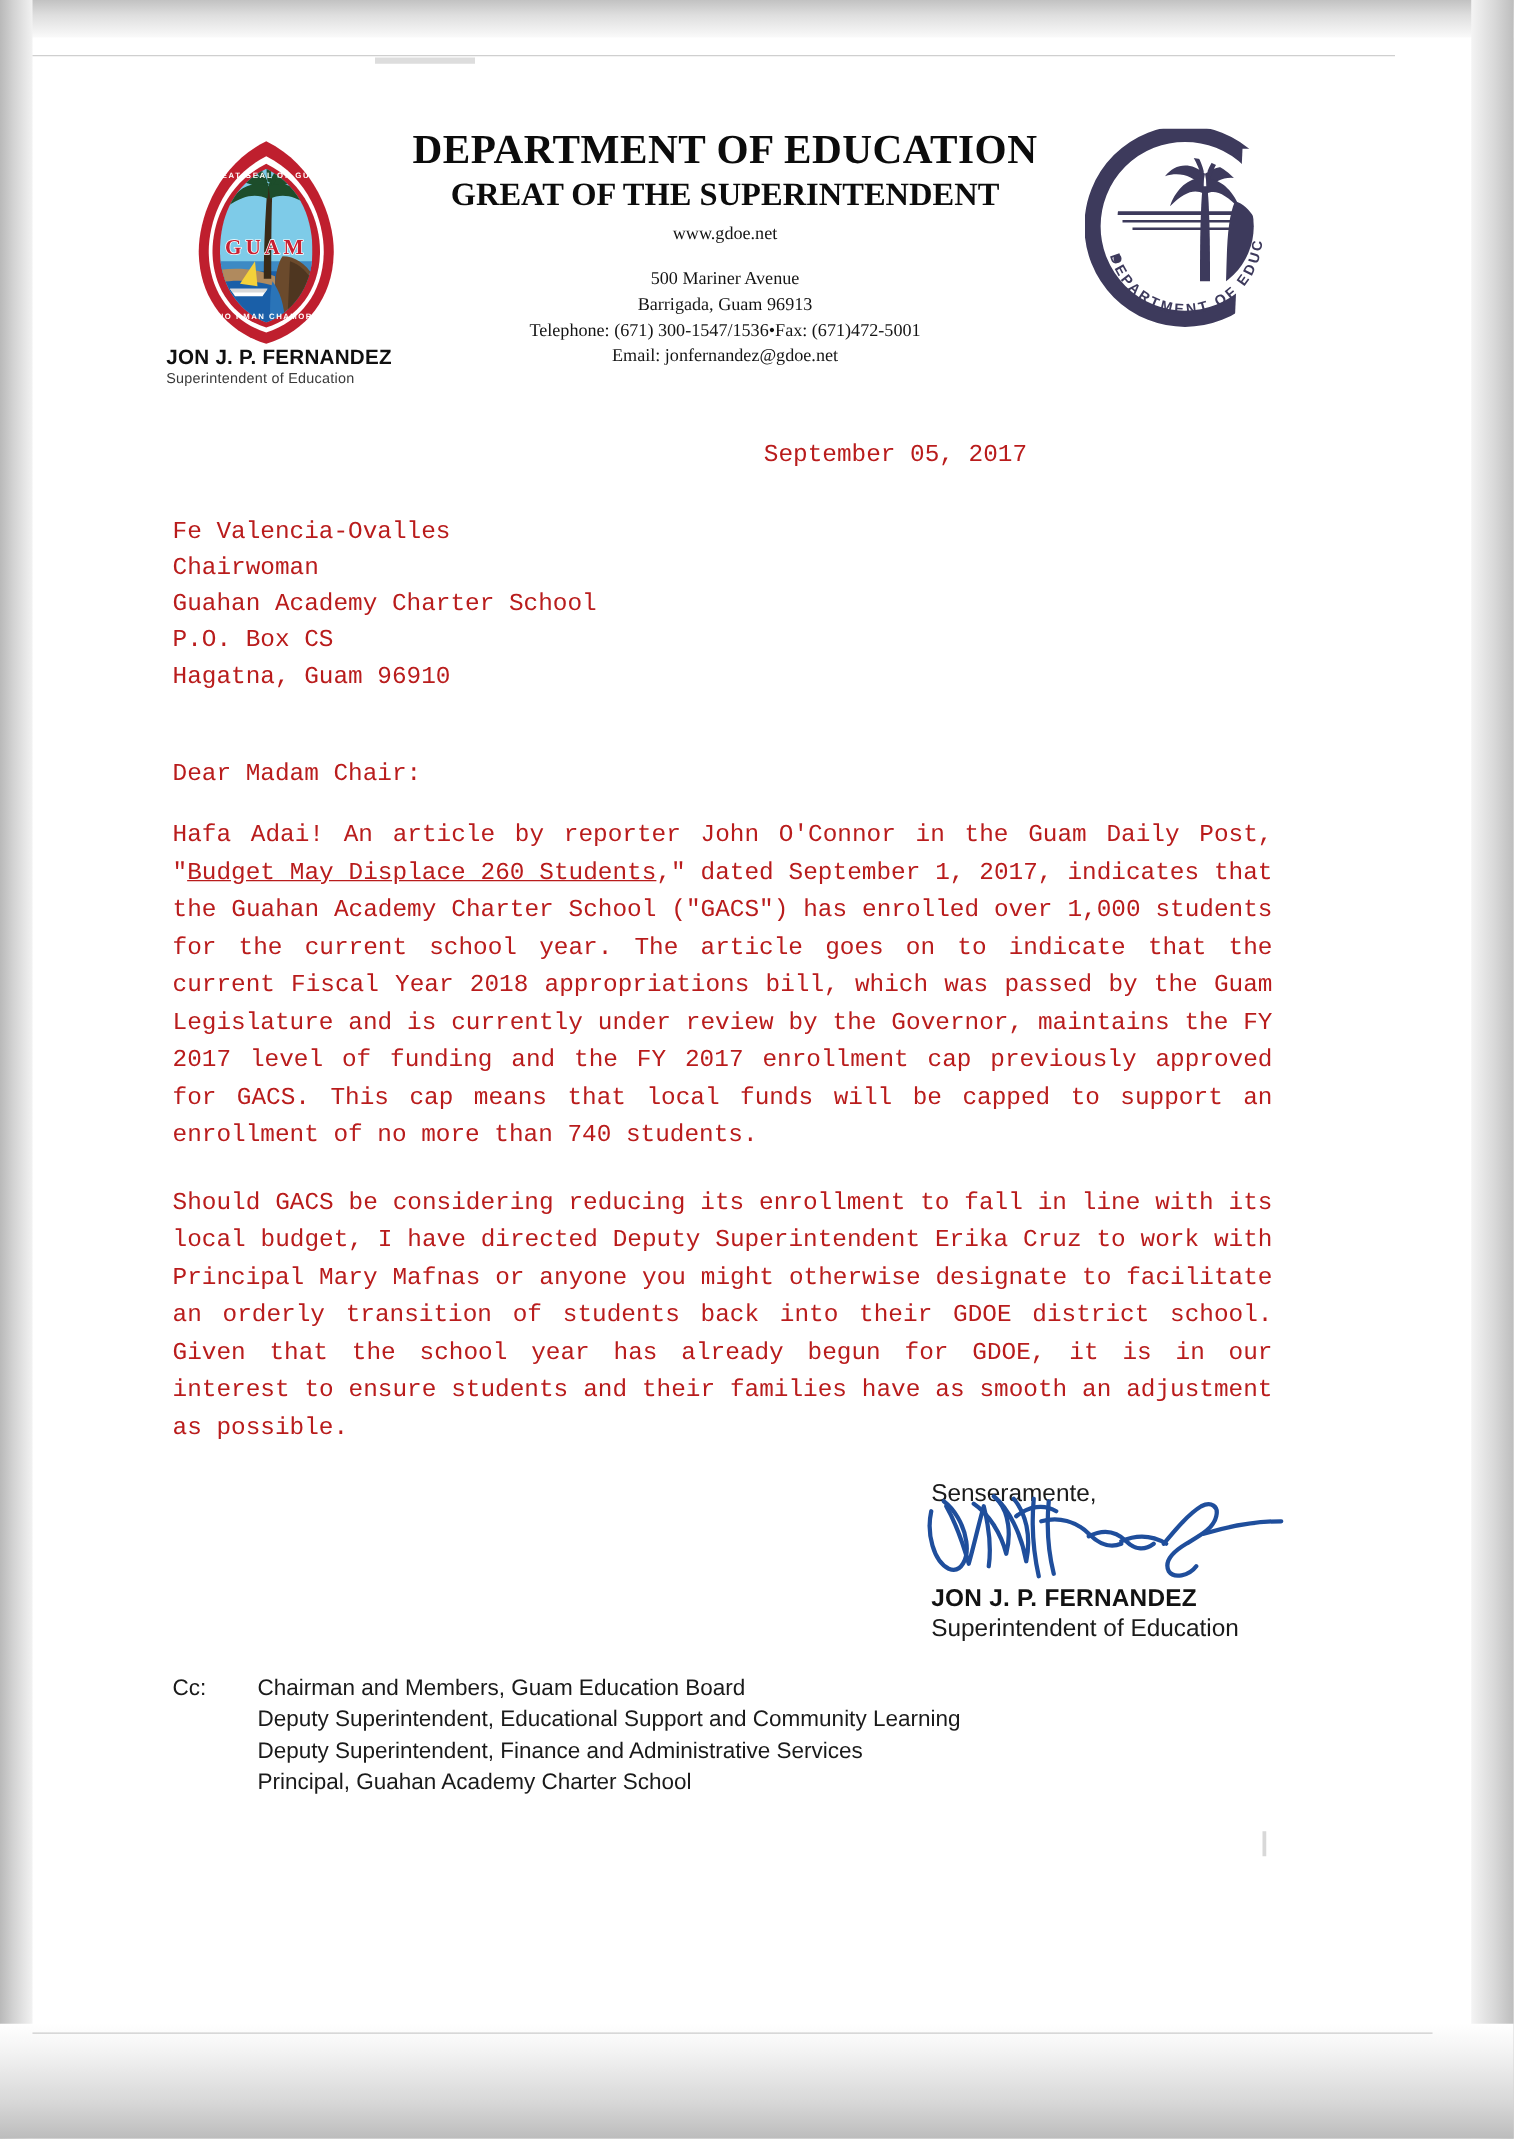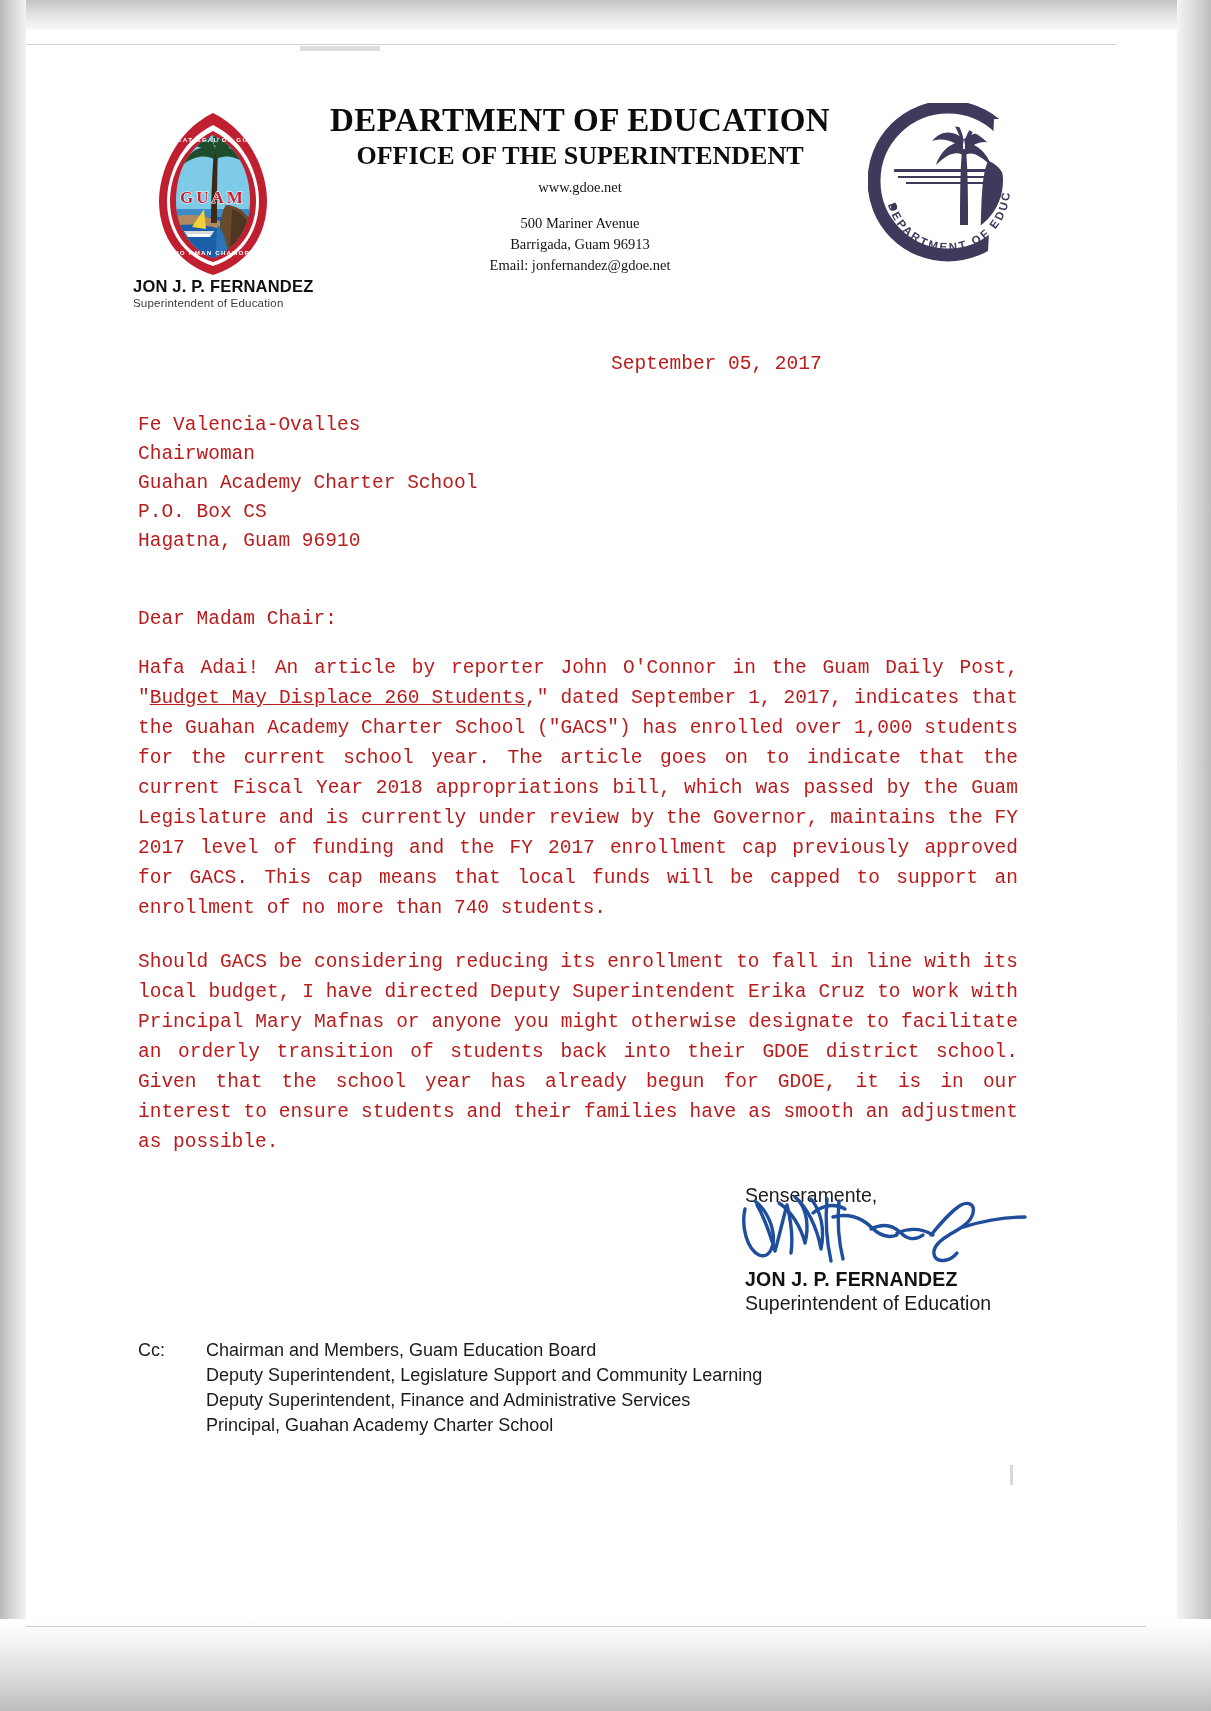--- a/index.html
+++ b/index.html
@@ -272,24 +272,25 @@
 
         <g fill="#ffffff" font-family="Liberation Sans, sans-serif" font-size="6.2" font-weight="bold">
           <text x="65" y="37" text-anchor="middle" letter-spacing="1.4">GREAT SEAL OF GUAM</text>
           <text x="65" y="150" text-anchor="middle" letter-spacing="1.2">TANO I MAN CHAMORRO</text>
         </g>
       </svg>
     </div>
 
     <div id="header-text">
       <div class="hd-line1">DEPARTMENT OF EDUCATION</div>
-      <div class="hd-line2">OFFICE OF THE SUPERINTENDENT</div>
+      <div class="hd-line2">GREAT OF THE SUPERINTENDENT</div>
       <div class="hd-sub">www.gdoe.net</div>
       <div class="hd-sub" style="margin-top:16px">500 Mariner Avenue</div>
       <div class="hd-sub" style="margin-top:0">Barrigada, Guam 96913</div>
+      <div class="hd-sub" style="margin-top:0">Telephone: (671) 300-1547/1536•Fax: (671)472-5001</div>
       <div class="hd-sub" style="margin-top:0">Email: jonfernandez@gdoe.net</div>
     </div>
 
     <div id="gdoe-seal">
       <svg viewBox="0 0 160 162" width="160" height="162" aria-hidden="true">
         <defs>
           <clipPath id="gdoeInner">
               <circle cx="80" cy="78" r="55"></circle>
             </clipPath>
           <path id="gdoeArc" d="M 18 86 A 62 62 0 0 0 142 86"></path>
@@ -373,19 +374,19 @@
     </svg>
   </div>
 
   <div id="sig-name">JON J. P. FERNANDEZ</div>
   <div id="sig-title">Superintendent of Education</div>
 
   <div id="cc-block">
     <span id="cc-label">Cc:</span>
     <div id="cc-list">
       <div class="cc-item">Chairman and Members, Guam Education Board</div>
-      <div class="cc-item">Deputy Superintendent, Legislature Support and Community Learning</div>
+      <div class="cc-item">Deputy Superintendent, Educational Support and Community Learning</div>
       <div class="cc-item">Deputy Superintendent, Finance and Administrative Services</div>
       <div class="cc-item">Principal, Guahan Academy Charter School</div>
     </div>
   </div>
 
 </div>
 
 </body></html>

